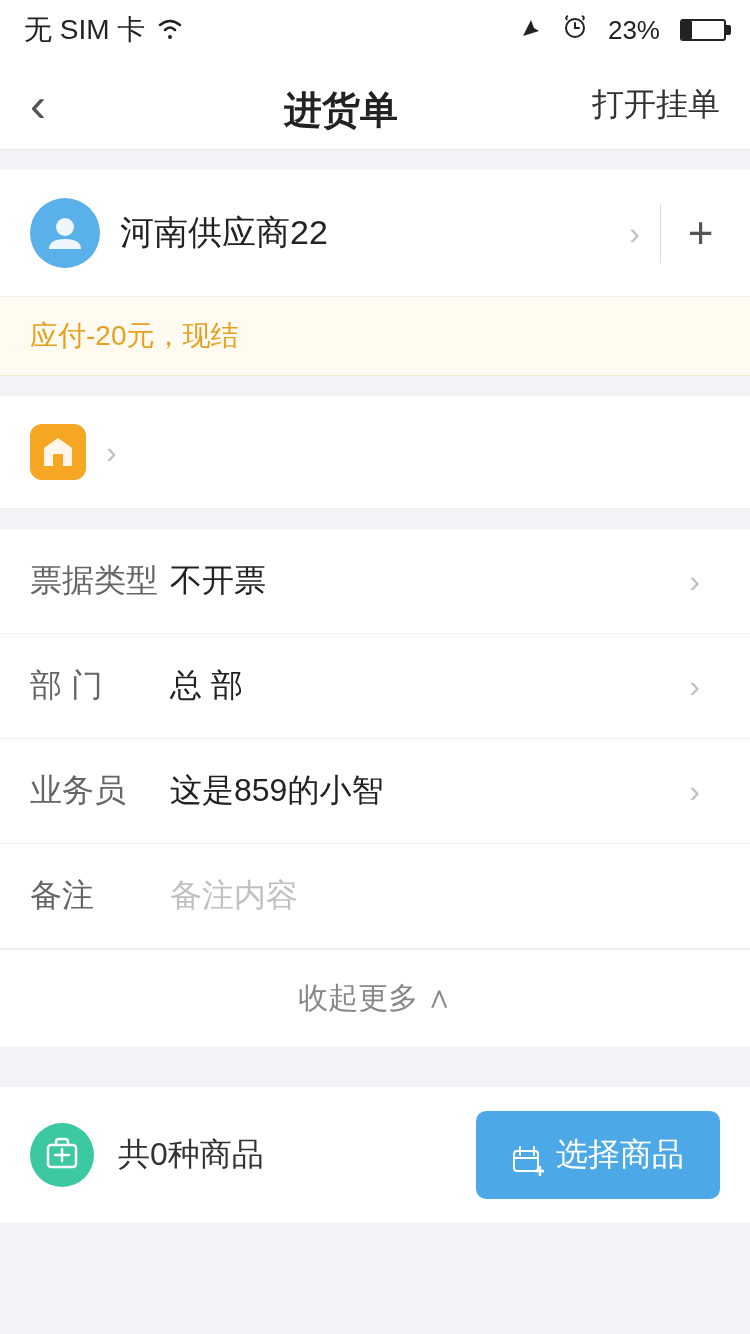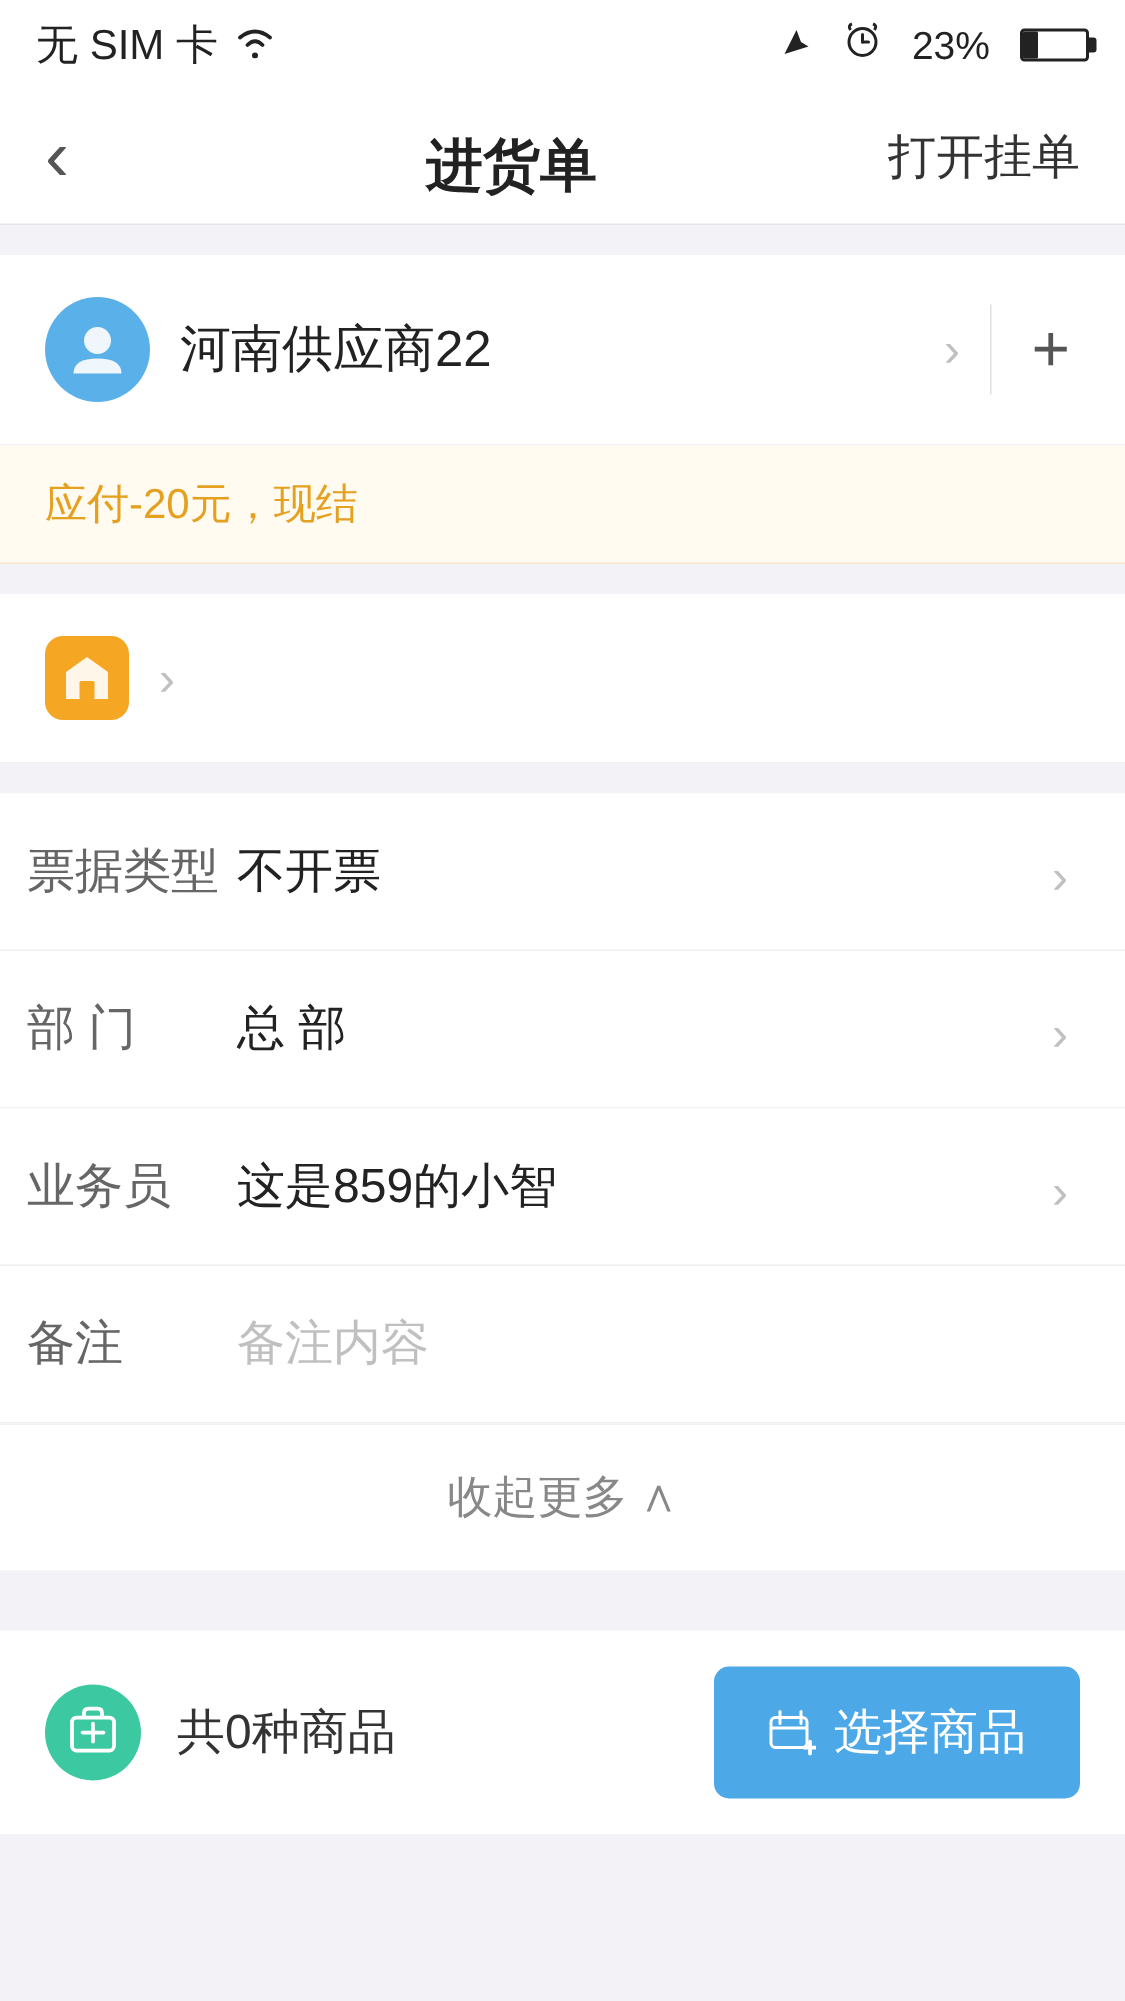--- a/index.html
+++ b/index.html
@@ -143,22 +143,22 @@
       background: #fffbf0;
       padding: 20px 30px;
       font-size: 28px;
       color: #e6a020;
       border-bottom: 1px solid #f5e8c8;
     }
 
     
     .form-row {
       display: flex;
-      align-items: flex-end;
-      padding: 30px 18px;
+      align-items: center;
+      padding: 30px 30px;
       background: #fff;
       border-bottom: 1px solid #f0f0f0;
       min-height: 90px;
     }
     .form-row-icon {
       width: 56px;
       height: 56px;
       border-radius: 12px;
       background: #f5a623;
       display: flex;
@@ -231,21 +231,21 @@
       color: #333;
     }
     .select-btn {
       background: #4da8e8;
       color: #fff;
       border: none;
       border-radius: 10px;
       padding: 22px 36px;
       font-size: 32px;
       display: flex;
-      align-items: center;
+      align-items: flex-end;
       gap: 12px;
       cursor: pointer;
       white-space: nowrap;
     }
     .select-btn svg { width: 32px; height: 32px; }
   </style>
 </head>
 <body>
 
 <div class="status-bar">

